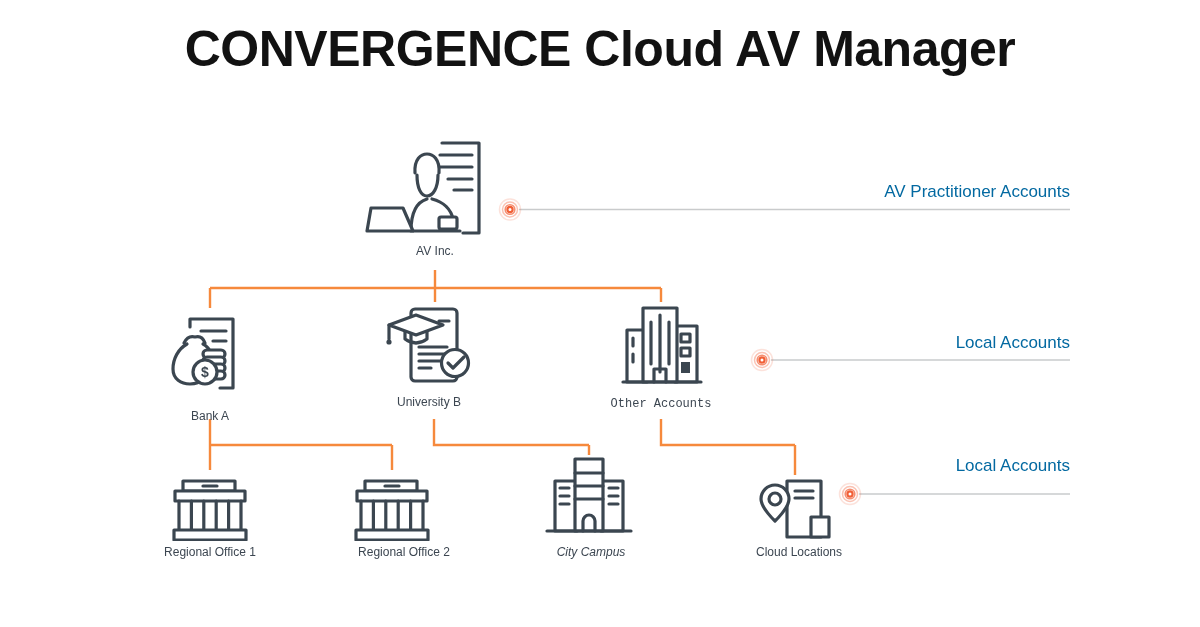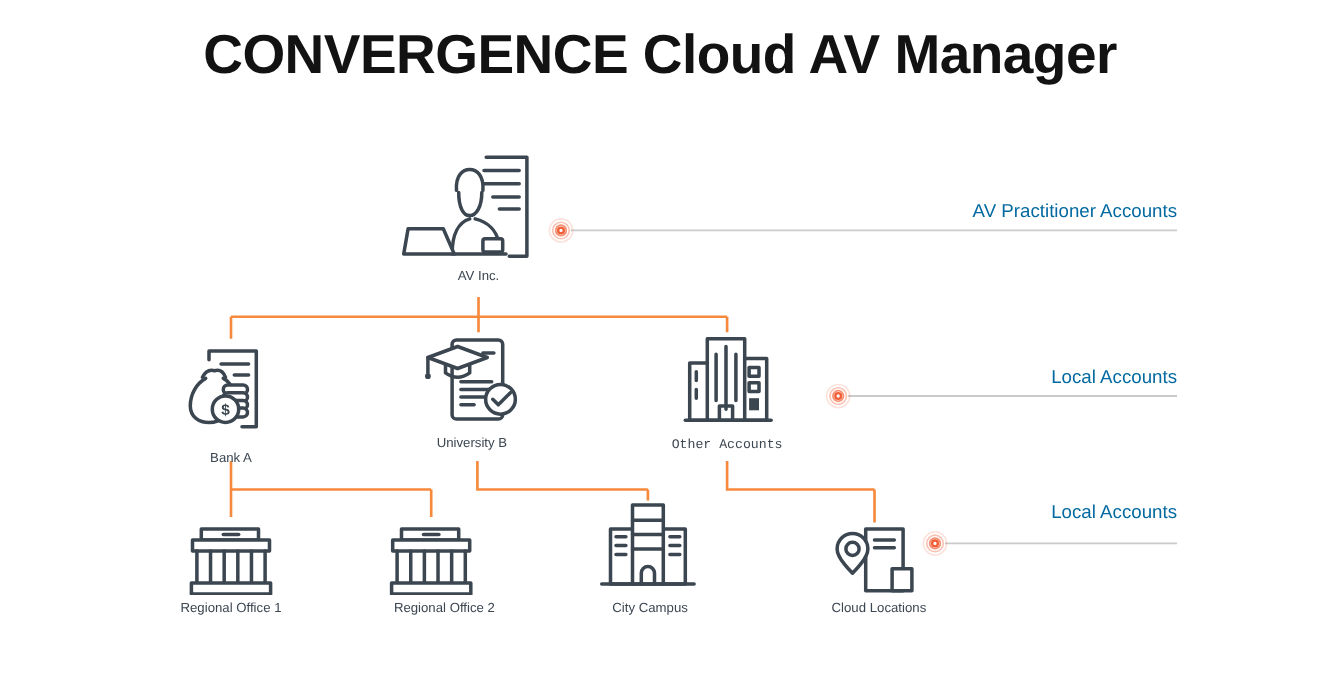--- a/index.html
+++ b/index.html
@@ -158,21 +158,21 @@
       <rect class="icf" x="12" y="26" width="22" height="50"></rect>
       <path class="ic" d="M17,33 H26 M17,41 H26 M17,49 H26"></path>
       <rect class="icf" x="58" y="26" width="22" height="50"></rect>
       <path class="ic" d="M66,33 H75 M66,41 H75 M66,49 H75"></path>
       <rect class="icf" x="32" y="4" width="28" height="72"></rect>
       <path class="ic" d="M32,18 H60 M32,31 H60 M32,44 H60"></path>
       <path class="ic" d="M40,76 V66 A6,6 0 0 1 52,66 V76"></path>
       <path class="ic" d="M4,76 H88"></path>
     </svg>
   </div>
-  <div class="node-label" style="left:591px;top:545px;">City Campus</div>
+  <div class="node-label" style="left:591px;top:545px;font-style:italic;">City Campus</div>
 
   <div class="icon-box" style="left:751px;top:479px;">
     <svg width="92" height="62" viewBox="0 0 92 62">
       <rect class="icf" x="36" y="2" width="34" height="56"></rect>
       <path class="ic" d="M44,12 H62 M44,19 H62"></path>
       <rect class="icf" x="60" y="38" width="18" height="20"></rect>
       <path class="icf" d="M24,6 A14,14 0 0 1 38,20 C38,29 24,42 24,42 C24,42 10,29 10,20 A14,14 0 0 1 24,6 Z"></path>
       <circle class="icf" cx="24" cy="20" r="6"></circle>
     </svg>
   </div>

